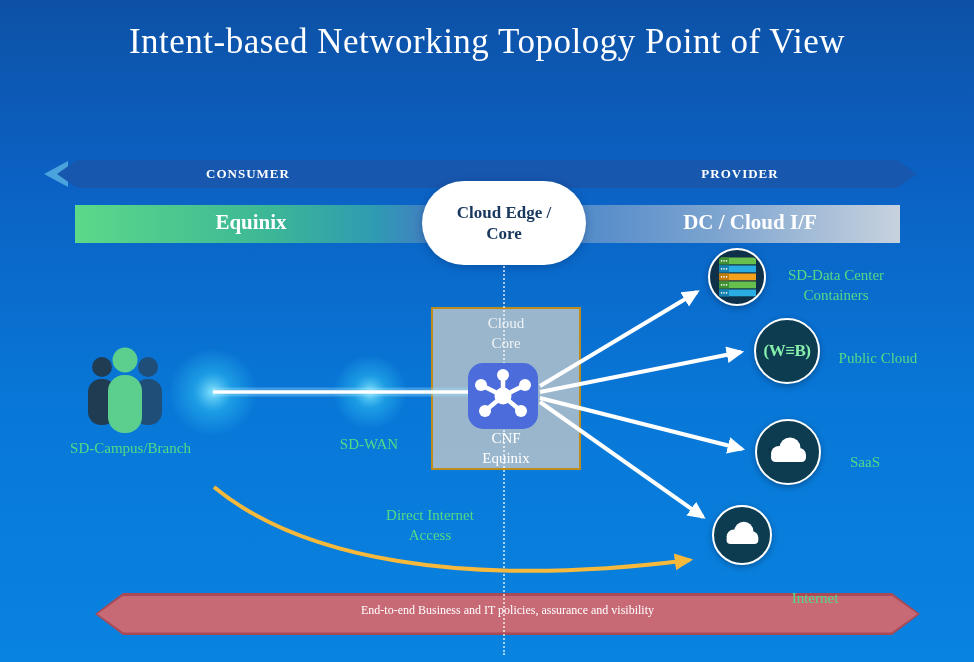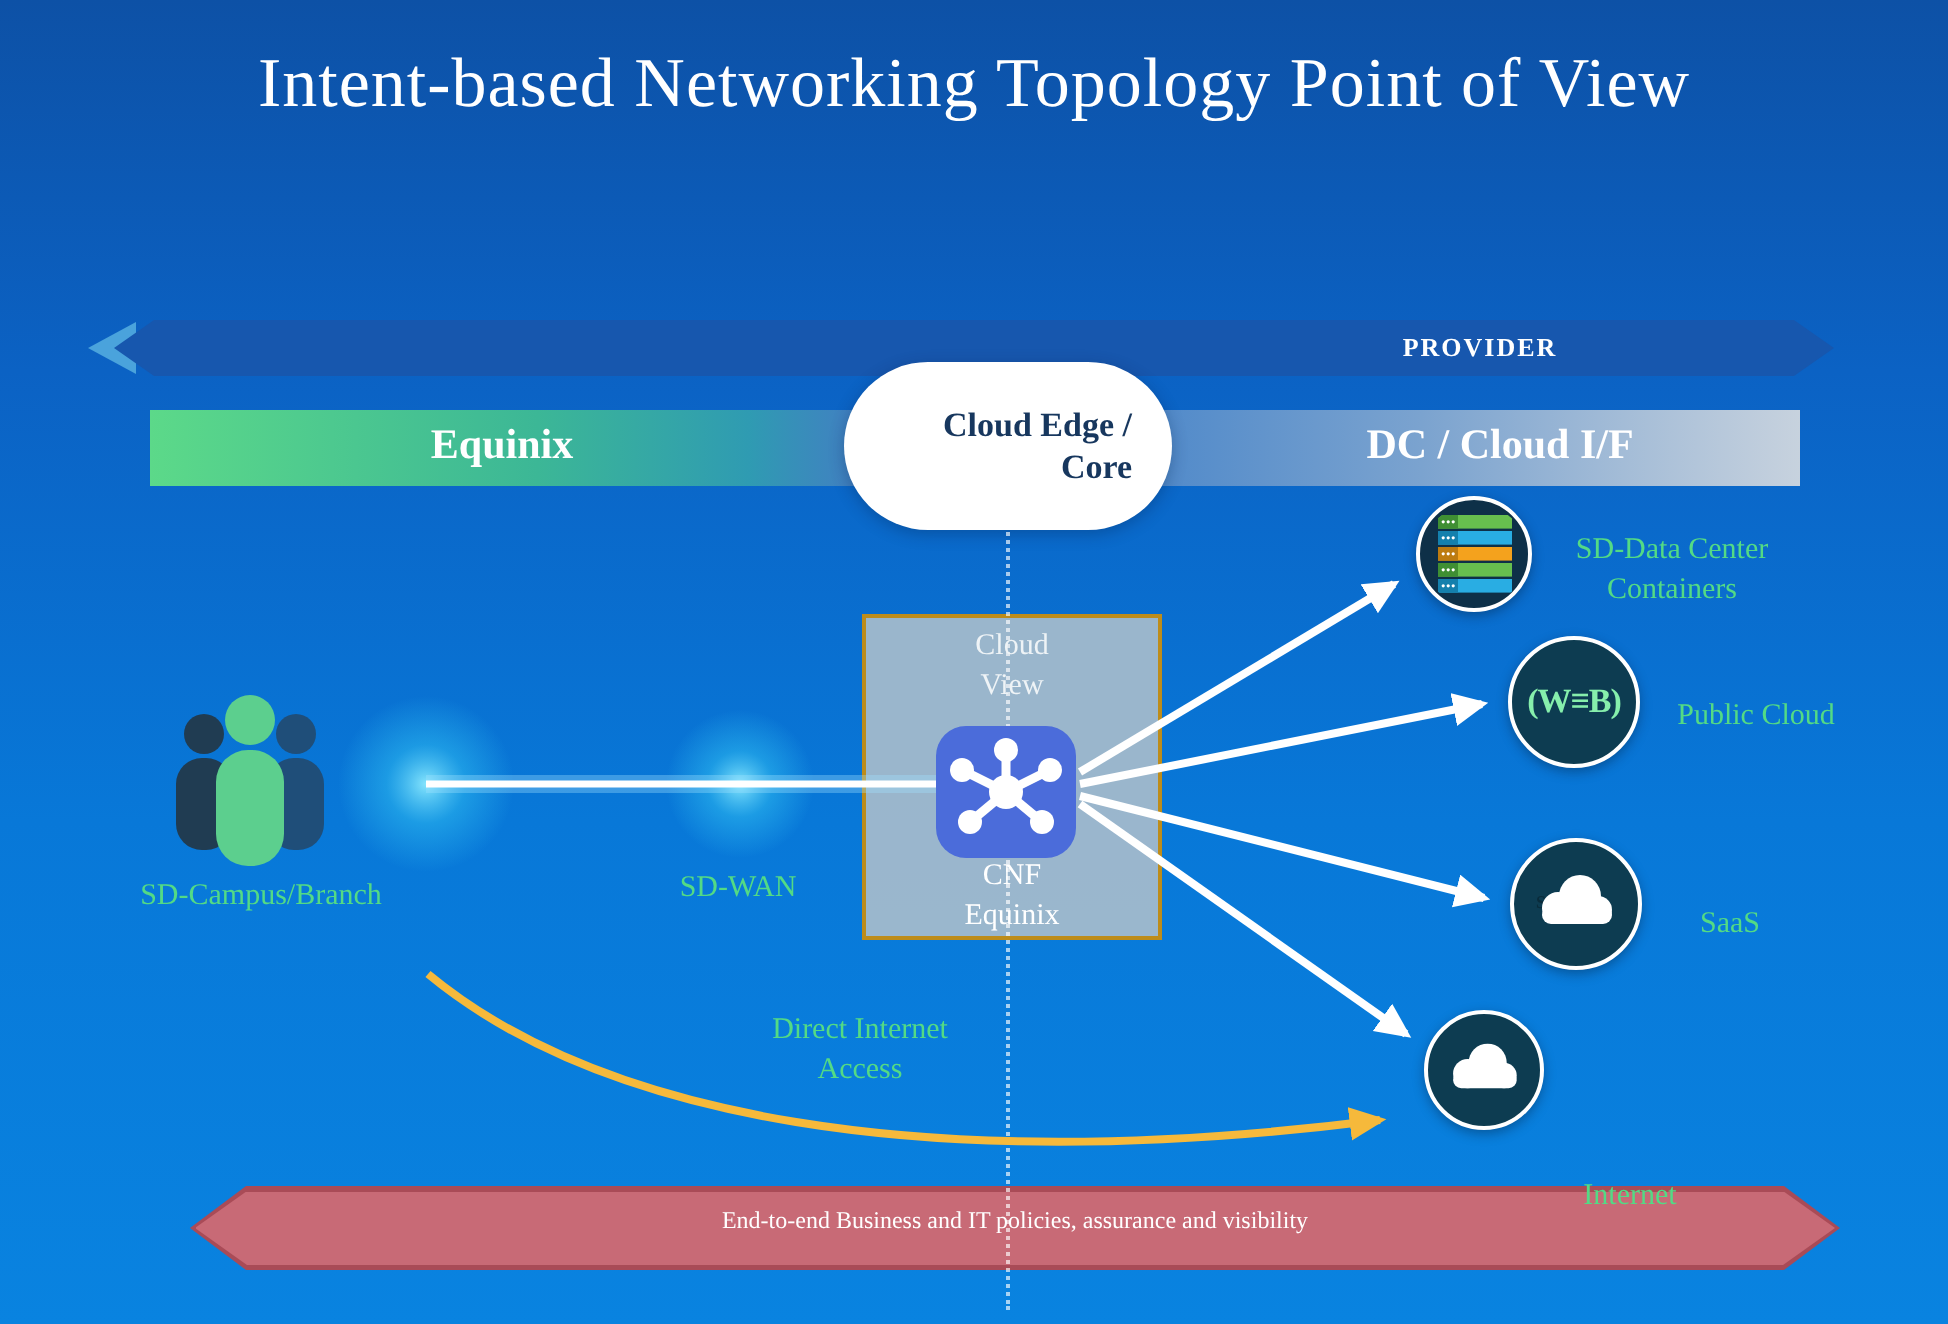--- a/index.html
+++ b/index.html
@@ -22,21 +22,21 @@
   
   .access-bar{left:75px;top:205px;width:352px;height:38px;z-index:1;
     background:linear-gradient(90deg,#5cd989 0%,#3cb796 55%,#2f9bb2 85%,#4180c2 100%);}
   .dc-bar{left:556px;top:205px;width:344px;height:38px;z-index:1;
     background:linear-gradient(90deg,#4a86c9 0%,#7ba3cf 45%,#c7d2de 100%);}
   .lane-label{top:210px;color:#fff;font-size:21px;font-weight:700;text-align:center;z-index:6;}
   .lane-label.access{left:75px;width:352px;}
   .lane-label.dc{left:600px;width:300px;}
   
   .core-ellipse{left:422px;top:181px;width:164px;height:84px;background:#fff;border-radius:42px;z-index:2;
-    box-shadow:0 2px 8px rgba(0,30,70,.3);display:flex;align-items:center;justify-content:center;text-align:right;}
+    box-shadow:0 2px 8px rgba(0,30,70,.3);display:flex;align-items:center;justify-content:center;text-align:center;}
   .core-ellipse .txt{width:124px;color:#17375e;font-size:17px;font-weight:700;line-height:1.25;}
   
   .dotted-v{left:503px;top:263px;height:392px;width:0;border-left:2px dotted rgba(255,255,255,.65);z-index:3;}
   
   .edge-box{left:431px;top:307px;width:150px;height:163px;background:rgba(166,187,203,.93);
     border:2px solid #bd8c1a;box-sizing:border-box;z-index:2;}
   .edge-box-top{left:431px;top:314px;width:150px;text-align:center;color:#eef3f6;font-size:15px;line-height:1.3;z-index:6;}
   .edge-box-top .txt{display:inline-block;width:60px;}
   .edge-box-bottom{left:431px;top:429px;width:150px;text-align:center;color:#fff;font-size:15px;line-height:1.3;z-index:6;}
   .edge-box-bottom .txt{display:inline-block;width:70px;}
@@ -73,36 +73,37 @@
 </style>
 </head>
 <body>
 
 <div class="slide">
 
   <div class="abs title">Intent-based Networking Topology Point of View</div>
 
   <div class="abs band-tip"></div>
   <div class="abs band"></div>
+  <div class="abs band-label consumer">CONSUMER</div>
   <div class="abs band-label provider">PROVIDER</div>
 
   <div class="abs access-bar"></div>
   <div class="abs dc-bar"></div>
   <div class="abs lane-label access">Equinix</div>
   <div class="abs lane-label dc">DC / Cloud I/F</div>
 
   <div class="abs core-ellipse">
     <div class="txt">Cloud Edge / Core</div>
   </div>
 
   <div class="abs dotted-v"></div>
 
   <div class="abs edge-box"></div>
   <div class="abs edge-box-top">
-    <span class="txt">Cloud View</span>
+    <span class="txt">Cloud Core</span>
   </div>
   <div class="abs edge-box-bottom">
     <span class="txt">CNF Equinix</span>
   </div>
 
   <svg class="abs overlay" width="974" height="662" viewBox="0 0 974 662">
     <defs>
       <radialGradient id="glow1">
         <stop offset="0%" stop-color="#8ceaff" stop-opacity="0.95"></stop>
         <stop offset="45%" stop-color="#2cb9ef" stop-opacity="0.55"></stop>

